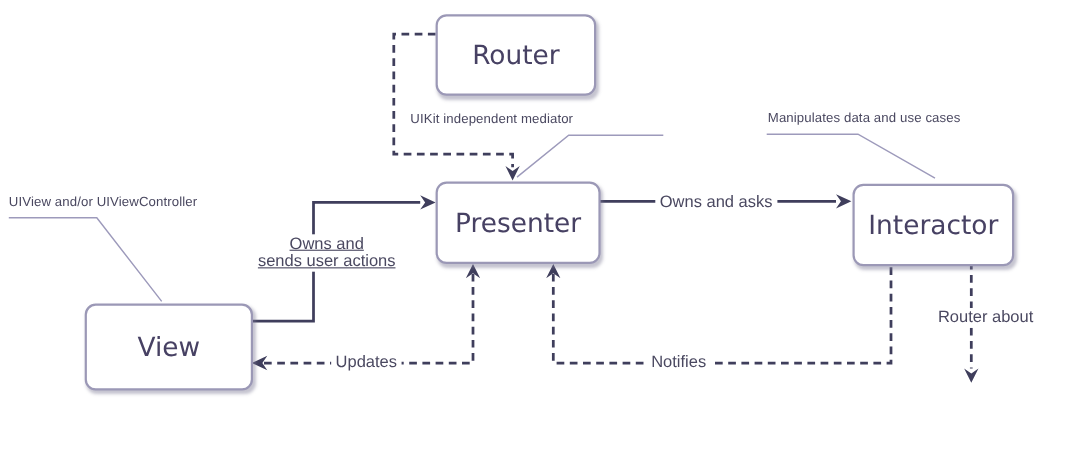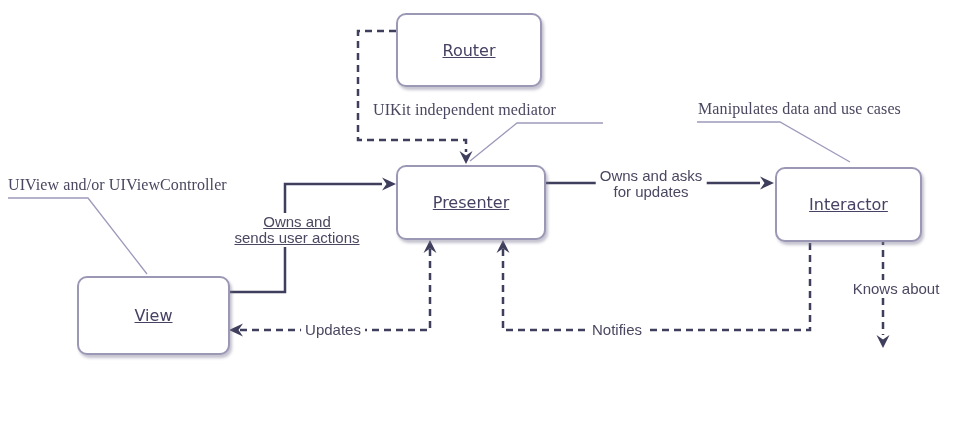--- a/index.html
+++ b/index.html
@@ -9,32 +9,31 @@
   }
   .layer{position:absolute;left:0;top:0;width:976px;height:432px;}
   .connector{stroke:var(--connector,#3f3e5c);stroke-width:2.5;fill:none;}
   .connector.dashed{stroke-dasharray:7,5;}
   .arrowhead{fill:var(--connector,#3f3e5c);stroke:none;}
   .callout-line{stroke:var(--callout-line,#9d9abb);stroke-width:1.3;fill:none;}
   .node{
     position:absolute;display:flex;align-items:center;justify-content:center;
     background:var(--node-fill,#fff);border:2px solid var(--node-border,#9b98b6);
     border-radius:10px;box-shadow:2px 3px 3px rgba(125,122,148,0.45);
-    color:var(--node-text,#474163);font-size:16px;
+    color:var(--node-text,#474163);font-size:24px;
     font-family:"DejaVu Sans","Liberation Sans",sans-serif;
-    text-decoration:underline;
   }
   #node-router{left:396px;top:13px;width:142px;height:70px;}
   #node-presenter{left:396px;top:165px;width:146px;height:71px;}
   #node-interactor{left:775px;top:167px;width:143px;height:71px;}
   #node-view{left:77px;top:276px;width:149px;height:75px;}
   #node-entity{left:823px;top:349px;width:135px;height:71px;}
   .callout-label{
     position:absolute;white-space:nowrap;color:var(--label-text,#4a4860);
-    font-size:16px;letter-spacing:0.1px;font-family:Liberation Serif, serif;
+    font-size:12px;letter-spacing:0.1px;
   }
   #label-uiview{left:8px;top:176px;}
   #label-uikit{left:373px;top:101px;}
   #label-manipulates{left:698px;top:100px;}
   .edge-label{
     position:absolute;transform:translate(-50%,-50%);text-align:center;
     background:var(--background,#fff);color:var(--label-text,#4a4860);
     font-size:15px;line-height:16px;padding:1px 4px;white-space:nowrap;
   }
   #label-owns-sends{left:297px;top:230px;text-decoration:underline;}
@@ -90,19 +89,18 @@
   <div class="callout-label" id="label-uiview">UIView and/or UIViewController</div>
   <div class="callout-label" id="label-uikit">UIKit independent mediator</div>
   <div class="callout-label" id="label-manipulates">Manipulates data and use cases</div>
 
   <div class="edge-label" id="label-owns-sends">
     <div>Owns and</div>
     <div>sends user actions</div>
   </div>
   <div class="edge-label" id="label-owns-asks">
     <div>Owns and asks</div>
-    <div>for updates</div>
   </div>
   <div class="edge-label" id="label-updates">Updates</div>
   <div class="edge-label" id="label-notifies">Notifies</div>
-  <div class="edge-label" id="label-knows-about">Knows about</div>
+  <div class="edge-label" id="label-knows-about">Router about</div>
 
 </div>
 
 </body></html>

